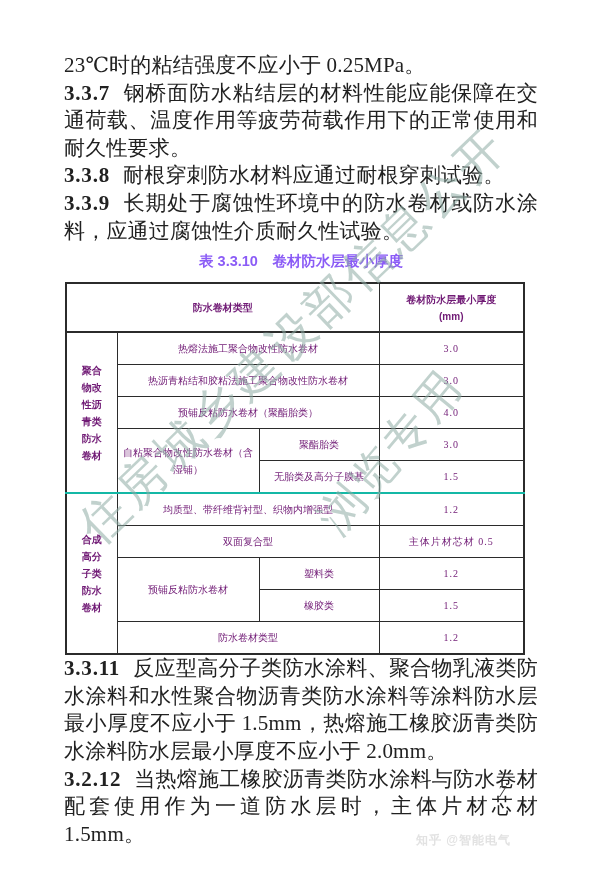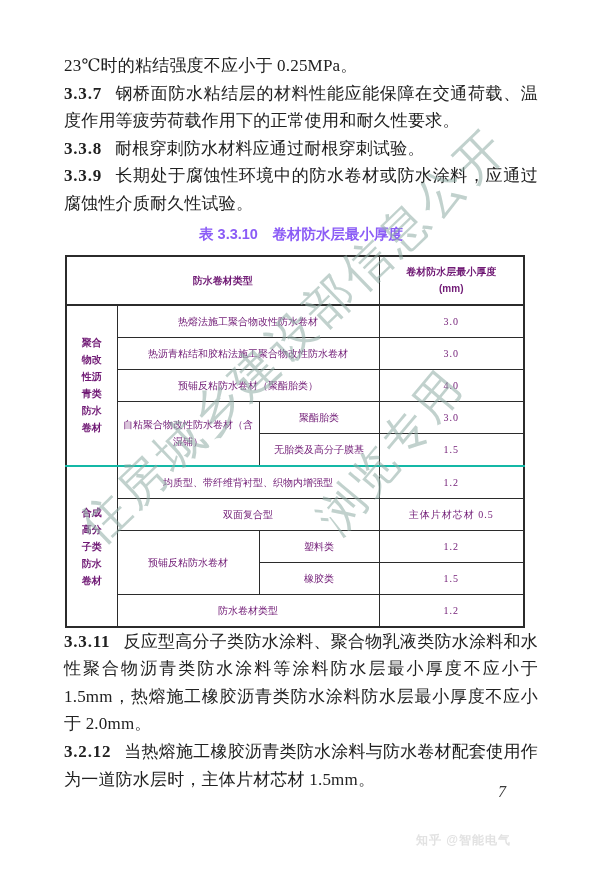--- a/index.html
+++ b/index.html
@@ -12,21 +12,21 @@
     overflow: hidden;
   }
   .page { position: absolute; inset: 0; }
 
   .content {
     position: absolute;
     left: 64px; top: 52px; width: 474px;
   }
   p.para {
     margin: 0;
-    font-size: 17px;
+    font-size: 21px;
     line-height: 27.6px;
     text-align: justify;
     letter-spacing: 0.2px;
   }
   b.sec {
     font-family: "Liberation Serif", "DejaVu Serif", serif;
     letter-spacing: 0.8px;
     margin-right: 13px;
     white-space: nowrap;
   }

